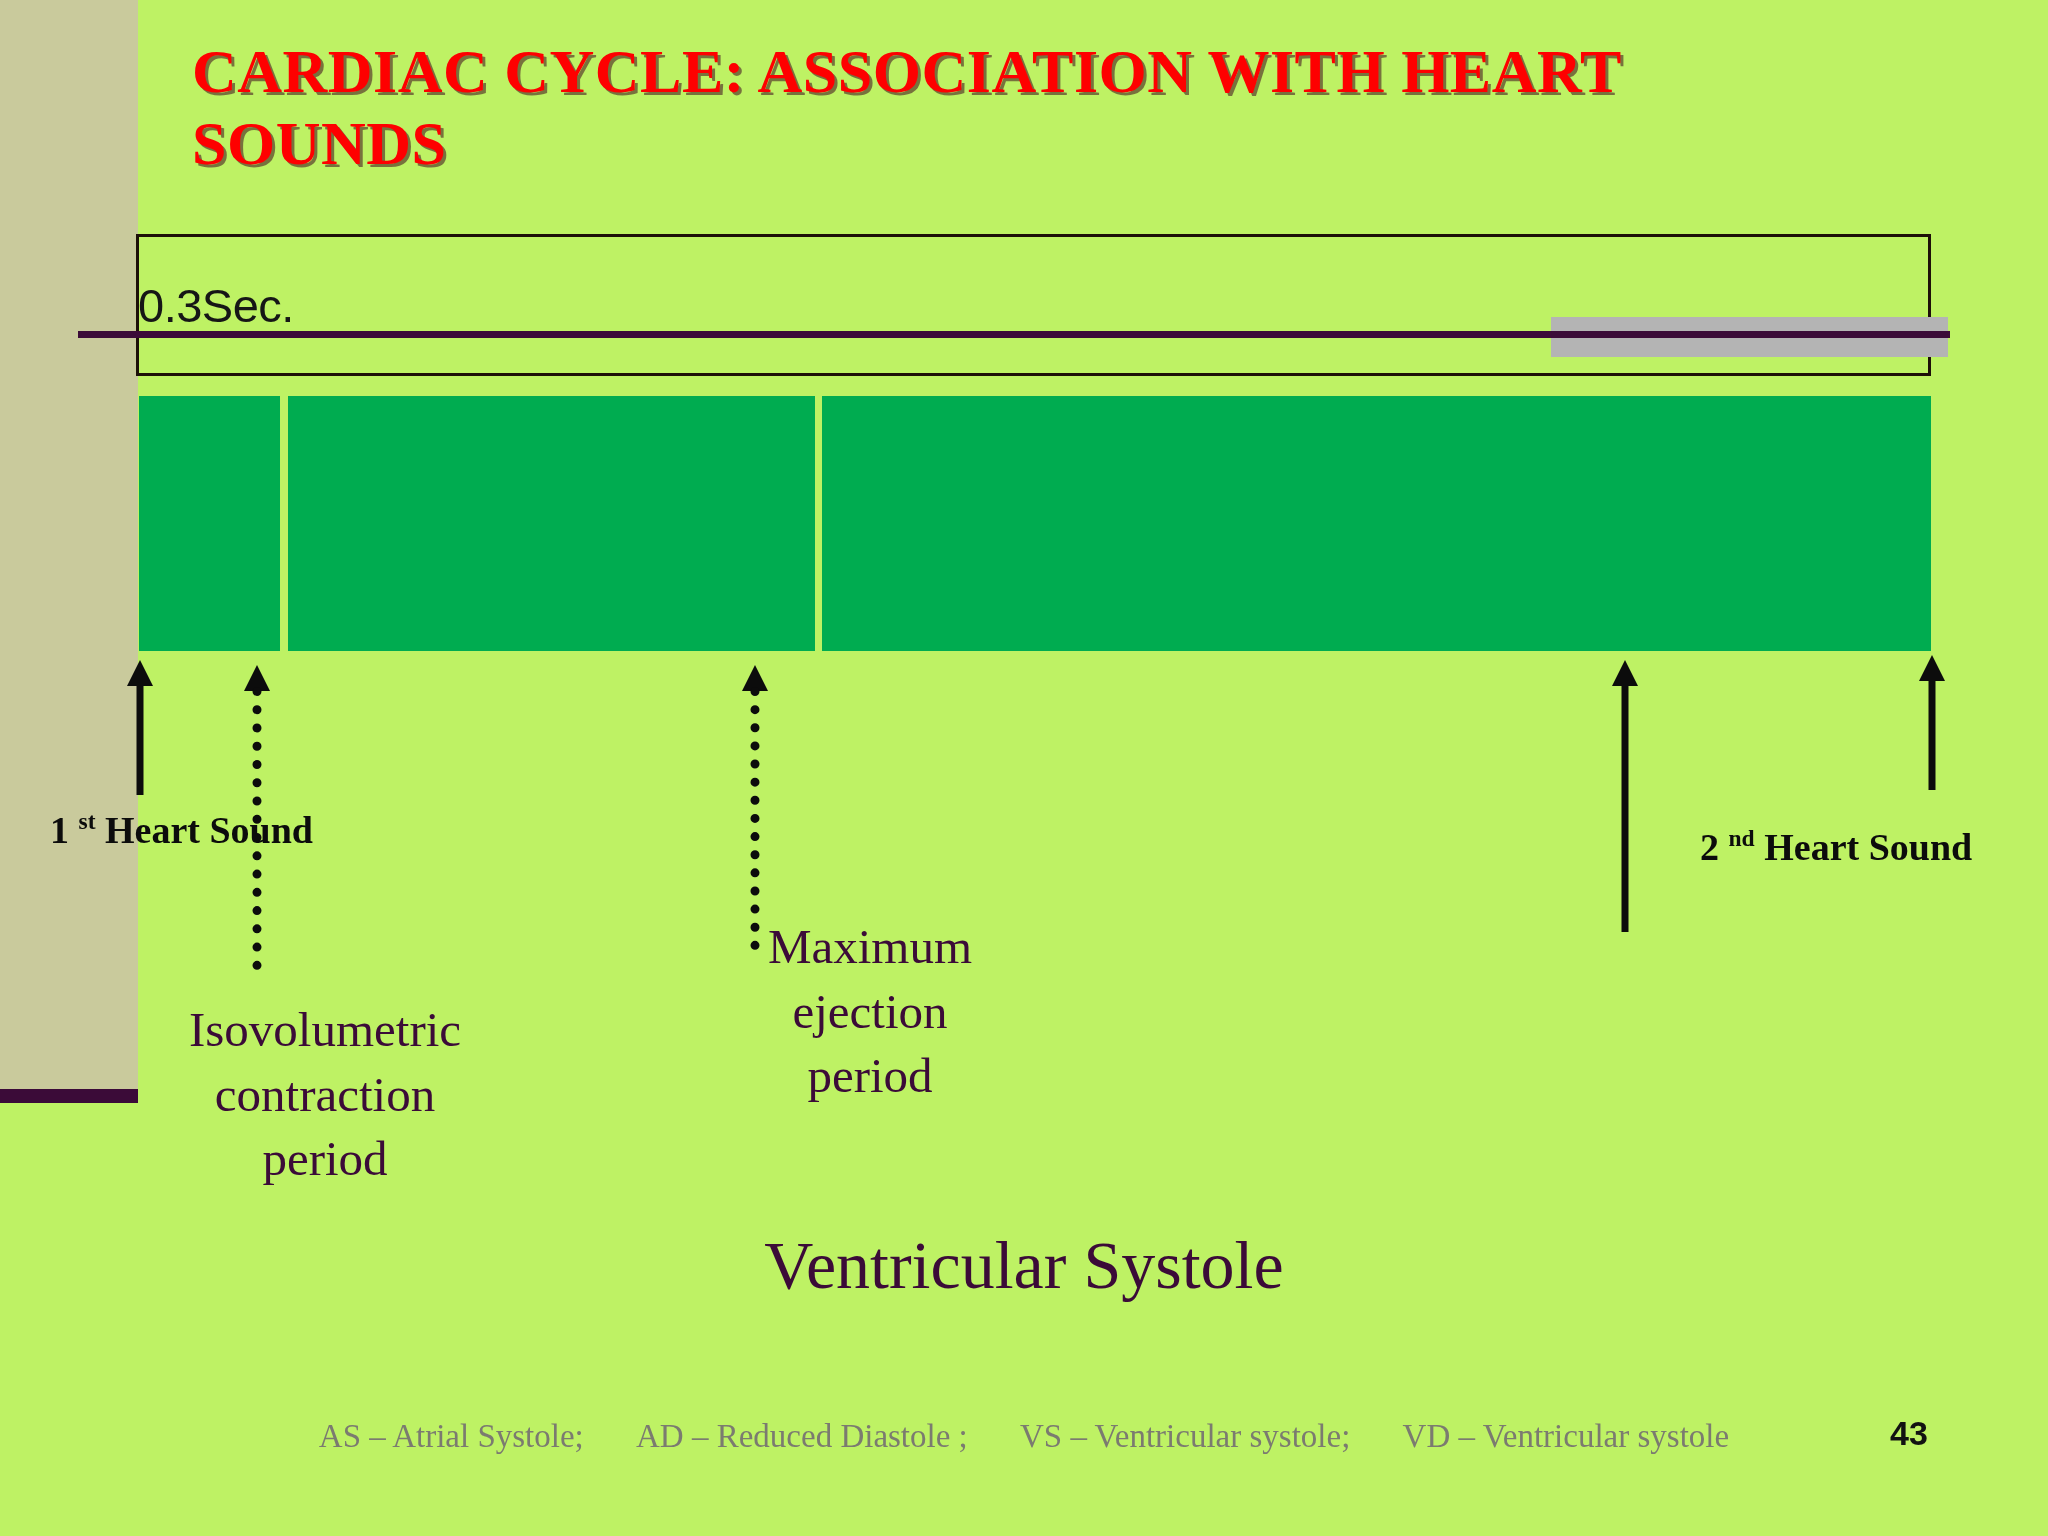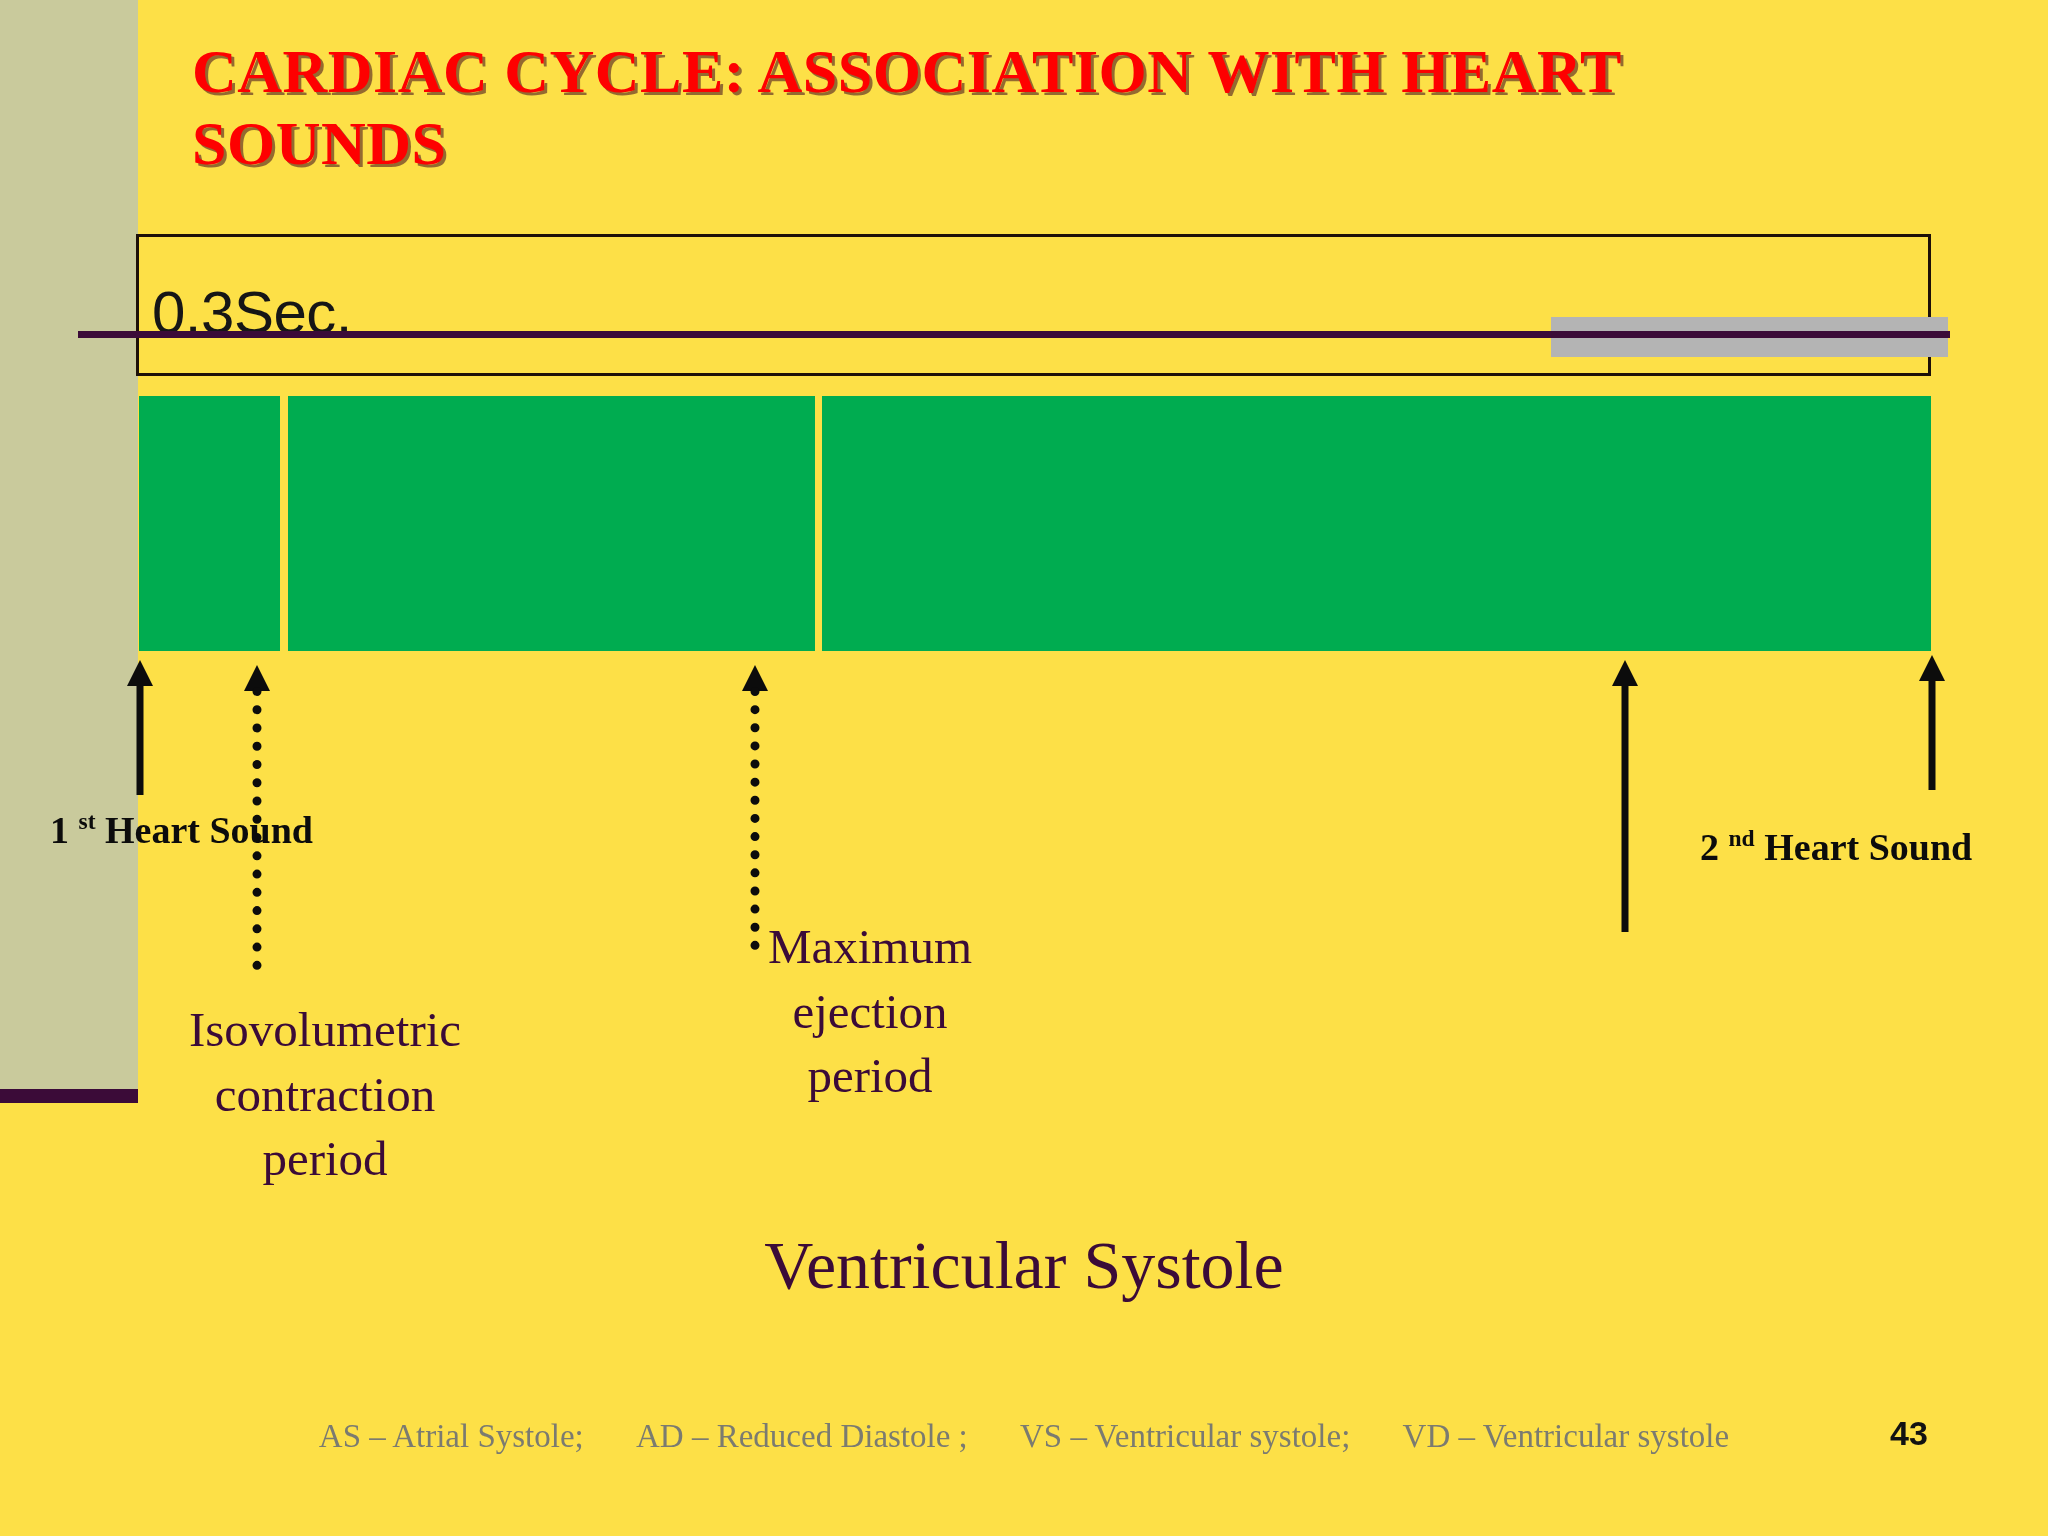--- a/index.html
+++ b/index.html
@@ -5,21 +5,21 @@
 <style>
   html, body {
     margin: 0;
     padding: 0;
     background: #ffffff;
   }
   #slide {
     position: relative;
     width: 2048px;
     height: 1536px;
-    background: #fde047;
+    background: #bef264;
     overflow: hidden;
     font-family: "Liberation Serif", serif;
   }
 
   
   .sidebar-band {
     position: absolute;
     left: 0;
     top: 0;
     width: 138px;
@@ -56,24 +56,24 @@
     left: 136px;
     top: 234px;
     width: 1795px;
     height: 142px;
     border: 3px solid #1d1008;
     box-sizing: border-box;
     background: transparent;
   }
   .sec-label {
     position: absolute;
-    left: 152px;
+    left: 138px;
     top: 278px;
     font-family: "Liberation Sans", sans-serif;
-    font-size: 60px;
+    font-size: 47px;
     color: #161616;
     letter-spacing: -0.5px;
   }
   .gray-bar {
     position: absolute;
     left: 1551px;
     top: 317px;
     width: 397px;
     height: 40px;
     background: #b4b4b4;

